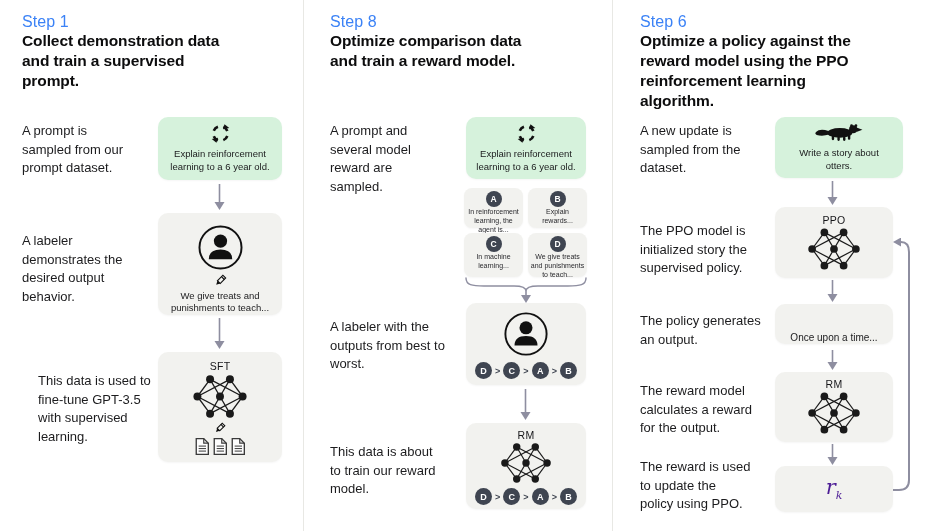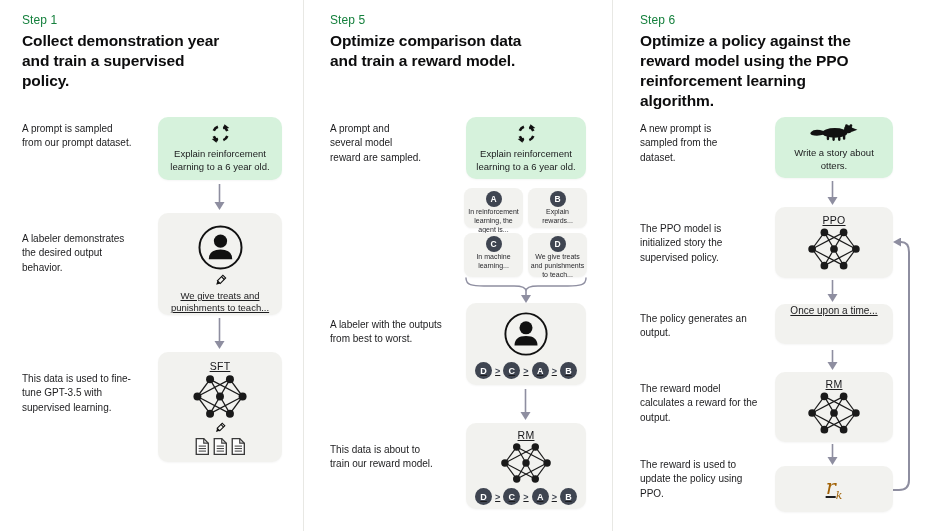--- a/index.html
+++ b/index.html
@@ -3,40 +3,40 @@
 <meta charset="utf-8">
 <style>
   html,body{margin:0;padding:0;}
   body{
     width:931px;height:531px;overflow:hidden;position:relative;
     background:#ffffff;
     font-family:"Liberation Sans", sans-serif;
     color:#1d1d1f;
   }
   .divider{position:absolute;top:0;bottom:0;width:1px;background:#e8e8e4;}
-  .step-label{position:absolute;font-size:12px;color:#15803d;letter-spacing:.1px;}
+  .step-label{position:absolute;font-size:16px;color:#3b82f6;letter-spacing:.1px;}
   .title{position:absolute;font-size:15.5px;font-weight:bold;color:#0c0c0d;line-height:1.3;letter-spacing:-.1px;}
-  .caption{position:absolute;font-size:10px;line-height:1.43;color:#1c1c1e;}
+  .caption{position:absolute;font-size:13px;line-height:1.43;color:#1c1c1e;}
   .box{position:absolute;border-radius:10px;display:flex;flex-direction:column;align-items:center;box-shadow:0 1px 2px rgba(0,0,0,.04);}
   .green{background:var(--green,#d6f2dc);justify-content:center;gap:4px;}
-  .gray{background:var(--gray,#f2f2ef);text-decoration:underline;}
+  .gray{background:var(--gray,#f2f2ef);}
   .box-text{font-size:9.5px;line-height:1.32;color:#1b1b1d;text-align:center;}
   .tiny-text{font-size:7px;line-height:1.25;color:#2a2a2e;text-align:center;}
   .model-label{font-size:10.5px;color:#17171a;letter-spacing:.3px;}
   .arr{position:absolute;}
   .chip{width:17px;height:17px;border-radius:50%;background:var(--chip,#3f4551);color:#fff;
         font-size:9px;font-weight:bold;display:inline-flex;align-items:center;justify-content:center;flex:none;}
   .chip.small{width:16px;height:16px;font-size:8.5px;}
   .rank-row{display:flex;align-items:center;gap:3px;}
   .rank-sep{font-size:9px;font-weight:bold;color:var(--chip,#3f4551);}
   .out-grid{position:absolute;display:grid;grid-template-columns:59px 59px;grid-template-rows:40px 44px;gap:5px;}
   .out-cell{background:var(--gray,#f2f2ef);border-radius:8px;display:flex;flex-direction:column;align-items:center;justify-content:flex-start;padding-top:3px;box-shadow:0 1px 2px rgba(0,0,0,.04);}
   .out-cell .tiny-text{margin-top:1px;width:55px;}
   .doc-row{display:flex;gap:3px;align-items:flex-end;}
-  .rk{font-family:"DejaVu Serif", serif;font-style:italic;font-size:21px;color:#a16207;text-align:right;}
+  .rk{font-family:"DejaVu Serif", serif;font-style:italic;font-size:21px;color:#4c1d95;text-align:right;}
   .rk sub{font-size:11px;}
 </style>
 </head>
 <body>
 
 <div class="divider" style="left:303px"></div>
 <div class="divider" style="left:612px"></div>
 
 <svg width="0" height="0" style="position:absolute">
   <defs>
@@ -100,25 +100,25 @@
       <rect x="23" y="17" width="3" height="5.5" rx="1.4" fill="#111"></rect>
       <rect x="30" y="18" width="3" height="5.5" rx="1.4" fill="#111"></rect>
       <rect x="37" y="18" width="3" height="5.5" rx="1.4" fill="#111"></rect>
       <rect x="43" y="16.5" width="3" height="5.5" rx="1.4" fill="#111"></rect>
       <path d="M19 11 Q8 7.5 3.5 12.5 Q1.5 15 4.5 16 Q11 18 20 15.5 Z" fill="#111"></path>
     </g>
   </defs>
 </svg>
 
 <div class="step-label" style="left:22px;top:13px">Step 1</div>
-<div class="title" style="left:22px;top:31px;width:212px">Collect demonstration year and train a supervised policy.</div>
+<div class="title" style="left:22px;top:31px;width:212px">Collect demonstration data and train a supervised prompt.</div>
 
 <div class="caption" style="left:22px;top:122px;width:112px">A prompt is sampled from our prompt dataset.</div>
 <div class="caption" style="left:22px;top:232px;width:112px">A labeler demonstrates the desired output behavior.</div>
-<div class="caption" style="left:22px;top:372px;width:128px">This data is used to fine-tune GPT-3.5 with supervised learning.</div>
+<div class="caption" style="left:38px;top:372px;width:128px">This data is used to fine-tune GPT-3.5 with supervised learning.</div>
 
 <div class="box green" style="left:158px;top:117px;width:124px;height:63px">
   <svg width="21" height="21" viewBox="0 0 22 22">
       <use href="#cycle"></use>
     </svg>
   <div class="box-text" style="width:112px">Explain reinforcement learning to a 6 year old.</div>
 </div>
 
 <svg class="arr" style="left:213px;top:184px" width="13" height="26">
   <line x1="6.5" y1="0" x2="6.5" y2="18" stroke="#8e8ea0" stroke-width="1.6"></line>
@@ -154,21 +154,21 @@
       </svg>
     <svg width="15" height="19" viewBox="0 0 18 22">
         <use href="#doc"></use>
       </svg>
     <svg width="15" height="19" viewBox="0 0 18 22">
         <use href="#doc"></use>
       </svg>
   </div>
 </div>
 
-<div class="step-label" style="left:330px;top:13px">Step 5</div>
+<div class="step-label" style="left:330px;top:13px">Step 8</div>
 <div class="title" style="left:330px;top:31px;width:218px">Optimize comparison data and train a reward model.</div>
 
 <div class="caption" style="left:330px;top:122px;width:94px">A prompt and several model reward are sampled.</div>
 <div class="caption" style="left:330px;top:318px;width:120px">A labeler with the outputs from best to worst.</div>
 <div class="caption" style="left:330px;top:443px;width:108px">This data is about to train our reward model.</div>
 
 <div class="box green" style="left:466px;top:117px;width:120px;height:62px">
   <svg width="21" height="21" viewBox="0 0 22 22">
       <use href="#cycle"></use>
     </svg>
@@ -232,27 +232,27 @@
     <span class="rank-sep">&gt;</span>
     <span class="chip">A</span>
     <span class="rank-sep">&gt;</span>
     <span class="chip">B</span>
   </div>
 </div>
 
 <div class="step-label" style="left:640px;top:13px">Step 6</div>
 <div class="title" style="left:640px;top:31px;width:242px">Optimize a policy against the reward model using the PPO reinforcement learning algorithm.</div>
 
-<div class="caption" style="left:640px;top:122px;width:104px">A new prompt is sampled from the dataset.</div>
+<div class="caption" style="left:640px;top:122px;width:104px">A new update is sampled from the dataset.</div>
 <div class="caption" style="left:640px;top:222px;width:118px">The PPO model is initialized story the supervised policy.</div>
 <div class="caption" style="left:640px;top:312px;width:128px">The policy generates an output.</div>
 <div class="caption" style="left:640px;top:382px;width:120px">The reward model calculates a reward for the output.</div>
 <div class="caption" style="left:640px;top:458px;width:112px">The reward is used to update the policy using PPO.</div>
 
-<div class="box green" style="left:775px;top:117px;width:118px;height:61px">
+<div class="box green" style="left:775px;top:117px;width:128px;height:61px">
   <svg width="52" height="21" viewBox="0 0 64 26">
       <use href="#otter"></use>
     </svg>
   <div class="box-text" style="width:100px">Write a story about otters.</div>
 </div>
 
 <svg class="arr" style="left:826px;top:181px" width="13" height="24">
   <line x1="6.5" y1="0" x2="6.5" y2="16" stroke="#8e8ea0" stroke-width="1.6"></line>
   <polygon points="1.5,16 11.5,16 6.5,24" fill="#8e8ea0"></polygon>
 </svg>
@@ -262,21 +262,21 @@
   <svg width="56" height="46" viewBox="0 0 64 52">
       <use href="#net"></use>
     </svg>
 </div>
 
 <svg class="arr" style="left:826px;top:280px" width="13" height="22">
   <line x1="6.5" y1="0" x2="6.5" y2="14" stroke="#8e8ea0" stroke-width="1.6"></line>
   <polygon points="1.5,14 11.5,14 6.5,22" fill="#8e8ea0"></polygon>
 </svg>
 
-<div class="box gray" style="left:775px;top:304px;width:118px;height:40px;justify-content:flex-start">
+<div class="box gray" style="left:775px;top:304px;width:118px;height:40px;justify-content:flex-end">
   <div class="box-text" style="font-size:10px">Once upon a time...</div>
 </div>
 
 <svg class="arr" style="left:826px;top:350px" width="13" height="20">
   <line x1="6.5" y1="0" x2="6.5" y2="12" stroke="#8e8ea0" stroke-width="1.6"></line>
   <polygon points="1.5,12 11.5,12 6.5,20" fill="#8e8ea0"></polygon>
 </svg>
 
 <div class="box gray" style="left:775px;top:372px;width:118px;height:70px">
   <div class="model-label" style="margin-top:6px">RM</div>

